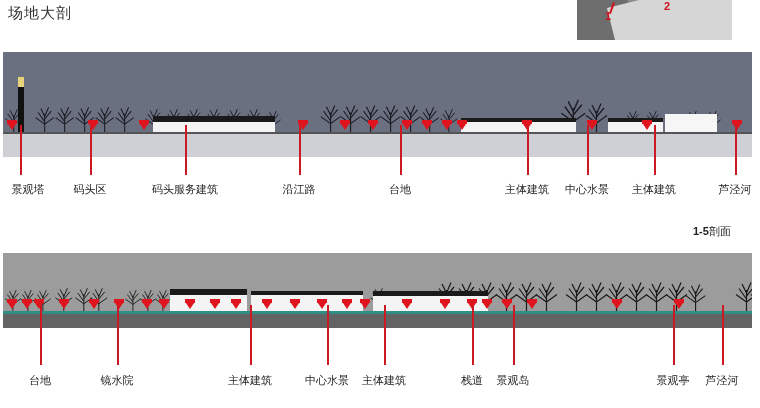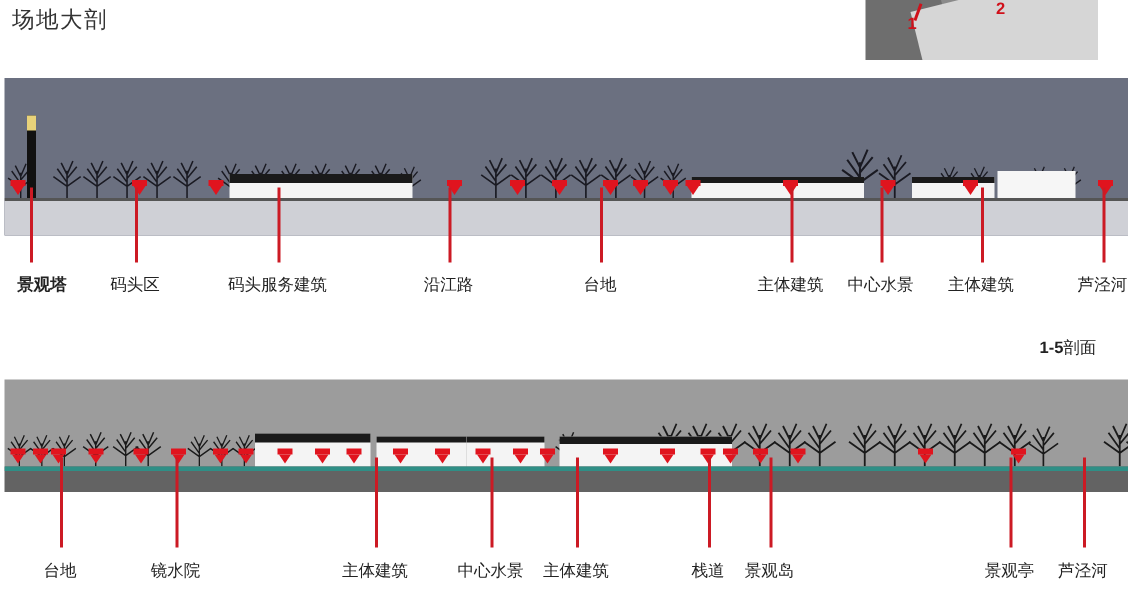--- a/index.html
+++ b/index.html
@@ -250,21 +250,21 @@
       <div class="mark" style="left: 455px; top: 72px;"></div>
       <div class="mark" style="left: 520px; top: 72px;"></div>
       <div class="mark" style="left: 585px; top: 72px;"></div>
       <div class="mark" style="left: 640px; top: 72px;"></div>
       <div class="mark" style="left: 730px; top: 72px;"></div>
     </div>
 </div>
 
 <div id="s1-labels">
     <div class="leader" style="left: 20px; top: 125px; height: 50px;"></div>
-    <div class="lbl" style="left: 28px; top: 182px; font-weight: bold;">景观塔</div>
+    <div class="lbl" style="left: 28px; top: 182px;">景观塔</div>
     <div class="leader" style="left: 90px; top: 125px; height: 50px;"></div>
     <div class="lbl" style="left: 90px; top: 182px;">码头区</div>
     <div class="leader" style="left: 185px; top: 125px; height: 50px;"></div>
     <div class="lbl" style="left: 185px; top: 182px;">码头服务建筑</div>
     <div class="leader" style="left: 299px; top: 125px; height: 50px;"></div>
     <div class="lbl" style="left: 299px; top: 182px;">沿江路</div>
     <div class="leader" style="left: 400px; top: 125px; height: 50px;"></div>
     <div class="lbl" style="left: 400px; top: 182px;">台地</div>
     <div class="leader" style="left: 527px; top: 125px; height: 50px;"></div>
     <div class="lbl" style="left: 527px; top: 182px;">主体建筑</div>

